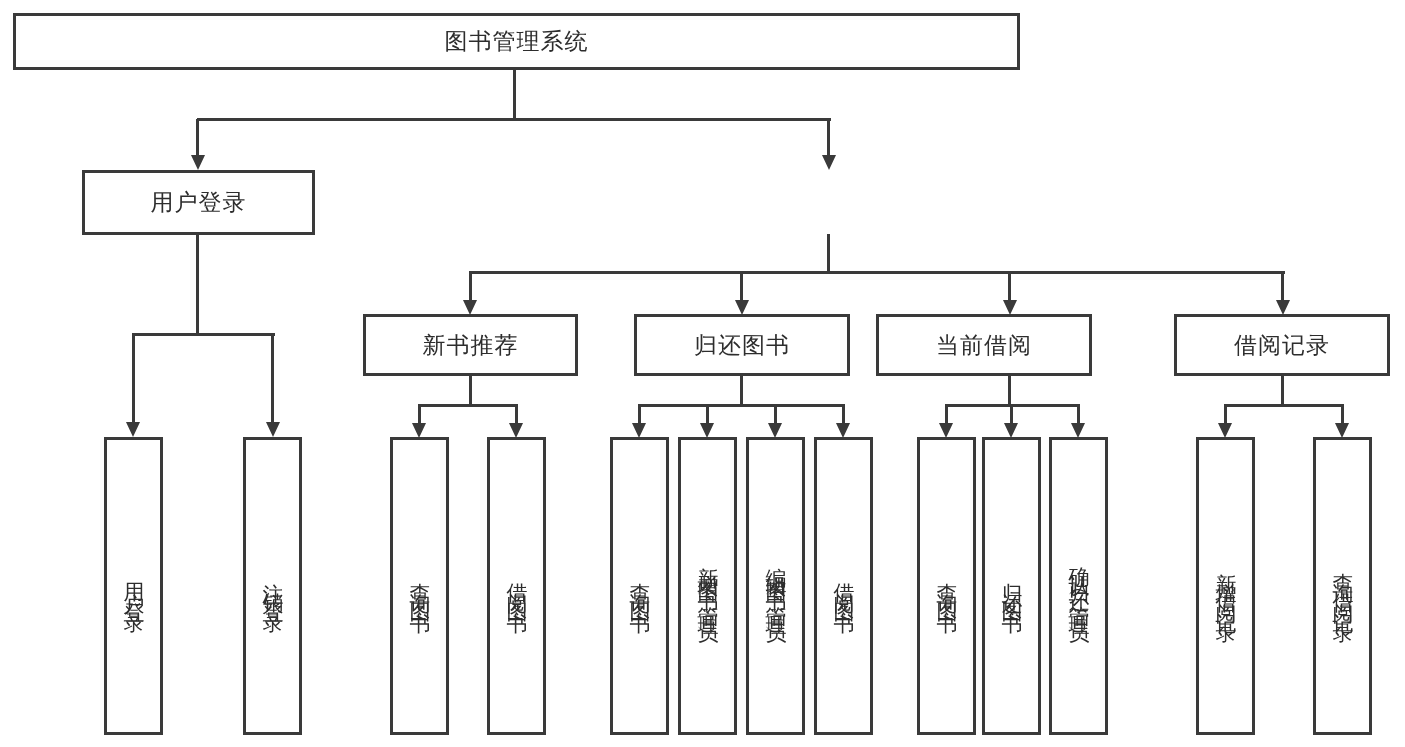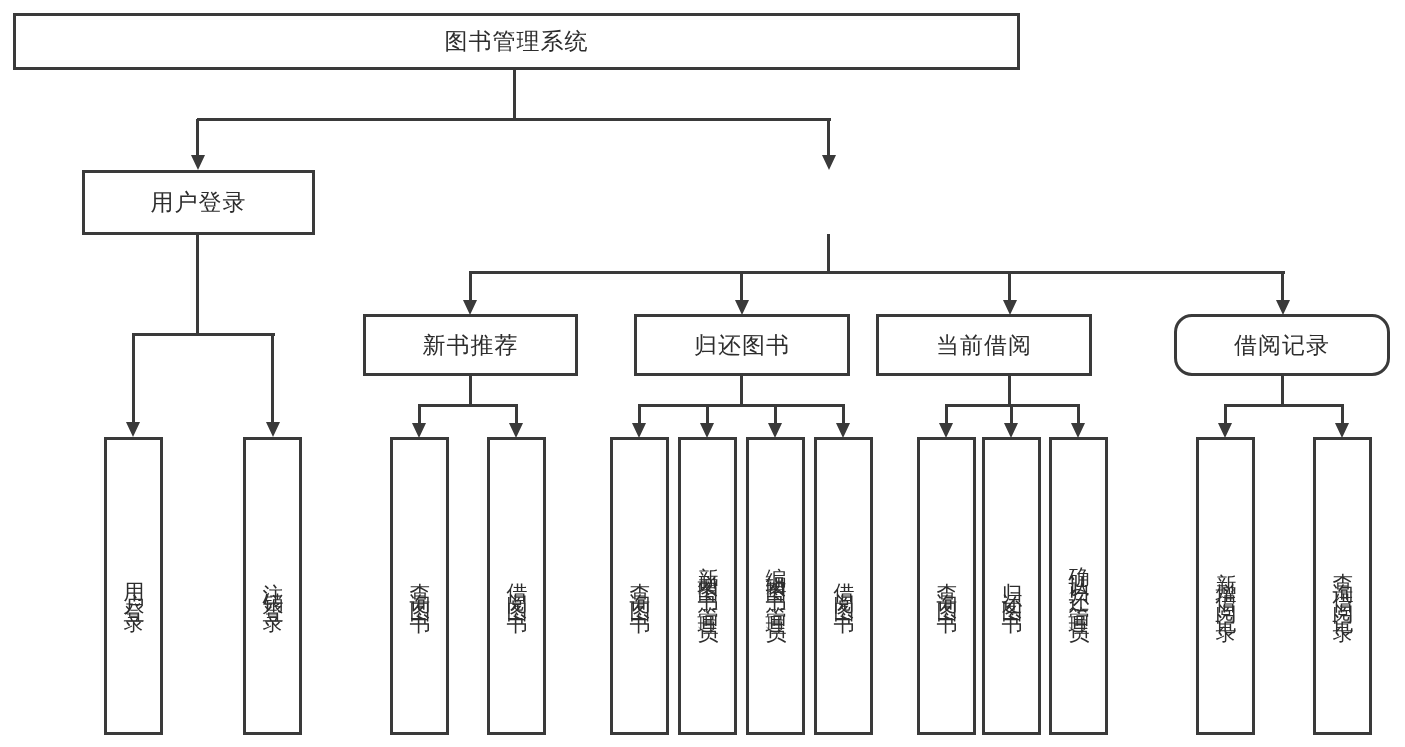--- a/index.html
+++ b/index.html
@@ -79,21 +79,21 @@
 
   <div class="box" style="left:363px; top:314px; width:215px; height:62px;">
     <span>新书推荐</span>
   </div>
   <div class="box" style="left:634px; top:314px; width:216px; height:62px;">
     <span>归还图书</span>
   </div>
   <div class="box" style="left:876px; top:314px; width:216px; height:62px;">
     <span>当前借阅</span>
   </div>
-  <div class="box" style="left:1174px; top:314px; width:216px; height:62px;border-radius:18px;">
+  <div class="box" style="left:1174px; top:314px; width:216px; height:62px;">
     <span>借阅记录</span>
   </div>
 
   <div class="leaf" style="left:104px;">
     <span>用户登录</span>
   </div>
   <div class="leaf" style="left:243px;">
     <span>注销登录</span>
   </div>
 

